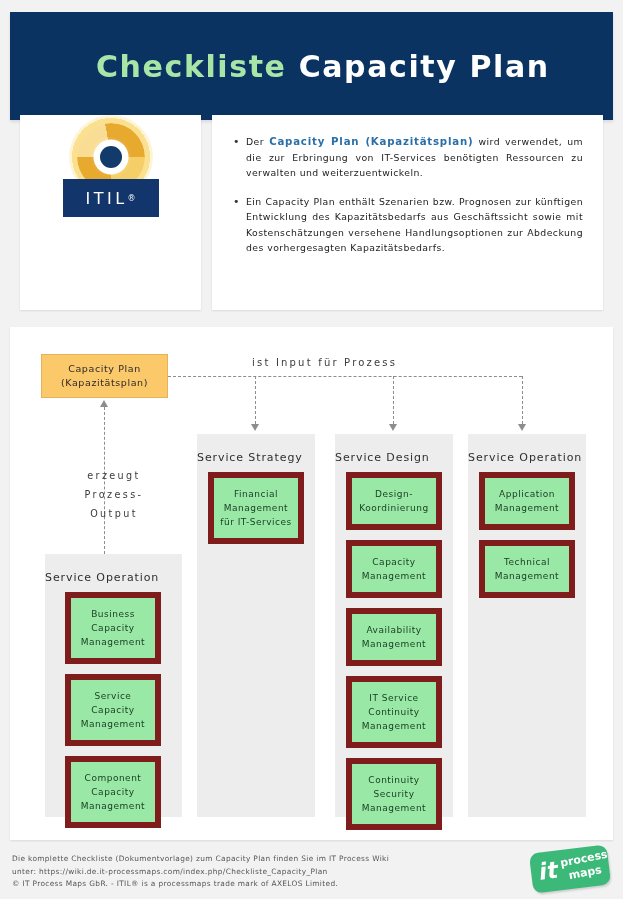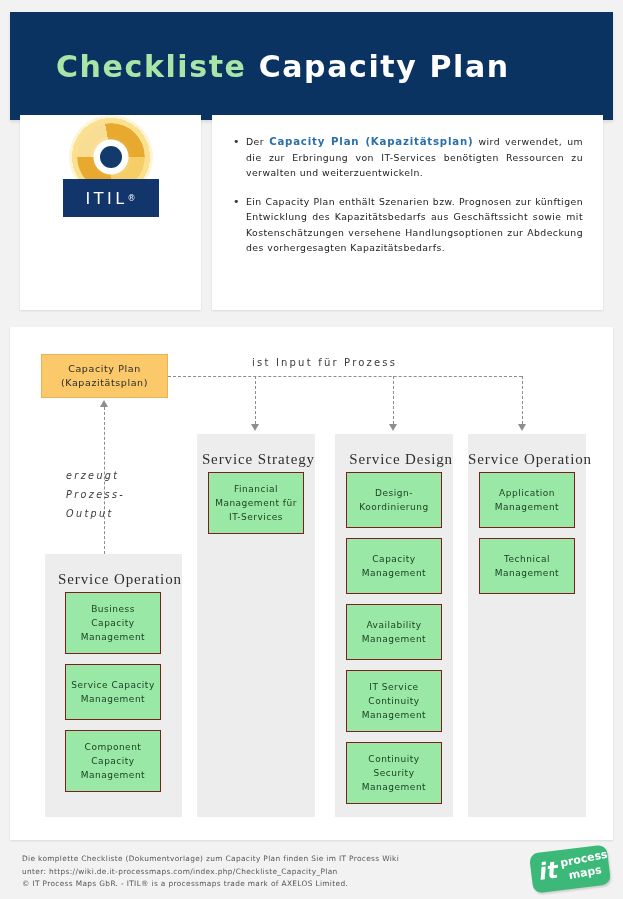--- a/index.html
+++ b/index.html
@@ -9,21 +9,21 @@
     font-family: "DejaVu Sans", sans-serif;
     overflow: hidden;
   }
   .page { position: relative; width: 623px; height: 899px; background: #f2f2f2; }
 
   
   .header {
     position: absolute; left: 10px; top: 12px;
     width: 603px; height: 108px;
     background: #0b3362;
-    display: flex; align-items: center; padding-left: 46px;
+    display: flex; align-items: center; padding-left: 86px;
     box-shadow: 0 2px 3px rgba(0,0,0,0.10);
   }
   .header-title {
     font-size: 30px; font-weight: bold; letter-spacing: 1.6px;
     white-space: nowrap;
   }
   .title-green { color: #a8e6a8; }
   .title-white { color: #ffffff; }
 
   
@@ -105,46 +105,45 @@
     position: absolute; left: 242px; top: 30px;
     font-size: 10px; color: #3b3b3b; letter-spacing: 2.2px; white-space: nowrap;
   }
 
   .col {
     position: absolute; top: 107px; width: 118px; height: 383px;
     background: #ededed;
   }
   .col-header {
     position: absolute; top: 17px; left: 0; width: 100%;
-    text-align: right; font-size: 15px; color: #2f2f2f; letter-spacing: .9px;
+    text-align: left; font-size: 11px; color: #2f2f2f; letter-spacing: .9px;
     white-space: nowrap;
-    font-family: Liberation Serif, serif;
   }
   .col-items { position: absolute; top: 38px; left: 11px; width: 96px; }
   .proc-box {
-    width: 96px; background: #9ae8a6; border: 1px solid #7f1d1d;
+    width: 96px; background: #9ae8a6; border: 6px solid #7f1d1d;
     color: #173d22; font-size: 9px; letter-spacing: .5px; line-height: 14px;
     text-align: center; padding: 9px 5px; margin-bottom: 10px;
   }
   .proc-box.h3 { min-height: 56px; display: flex; align-items: center; justify-content: center; }
 
   #col-strategy { left: 187px; }
   #col-design   { left: 325px; }
   #col-operation{ left: 458px; }
 
   .left-col {
     position: absolute; left: 35px; top: 227px;
     width: 137px; height: 263px; background: #ededed;
   }
   .left-col .col-items { left: 20px; }
 
   .erzeugt-label {
     position: absolute; left: 56px; top: 139px;
     font-size: 9.6px; color: #3b3b3b; letter-spacing: 2.4px;
-    line-height: 19px; text-align: left; width: 96px; font-style: italic;
+    line-height: 19px; text-align: center; width: 96px;
   }
 
   
   .dash-h {
     position: absolute; height: 0; border-top: 1px dashed #8d8d8d;
   }
   .dash-v {
     position: absolute; width: 0; border-left: 1px dashed #8d8d8d;
   }
   .arrow-down {
@@ -156,21 +155,21 @@
     position: absolute; width: 0; height: 0;
     border-left: 4.5px solid transparent; border-right: 4.5px solid transparent;
     border-bottom: 7px solid #8d8d8d;
   }
 
   
   .footer {
     position: absolute; left: 0; top: 848px; width: 623px; height: 51px;
   }
   .footer-text {
-    position: absolute; left: 22px; top: 5px; width: 510px;
+    position: absolute; left: 12px; top: 5px; width: 510px;
     font-size: 7.4px; line-height: 12.6px; color: #555;
     letter-spacing: .35px;
   }
   .ipm-logo {
     position: absolute; left: 531px; top: 849px;
     width: 78px; height: 40px;
     background: #3cb878; border-radius: 9px;
     transform: rotate(-7deg);
     box-shadow: 1px 2px 2px rgba(0,0,0,0.15);
   }

